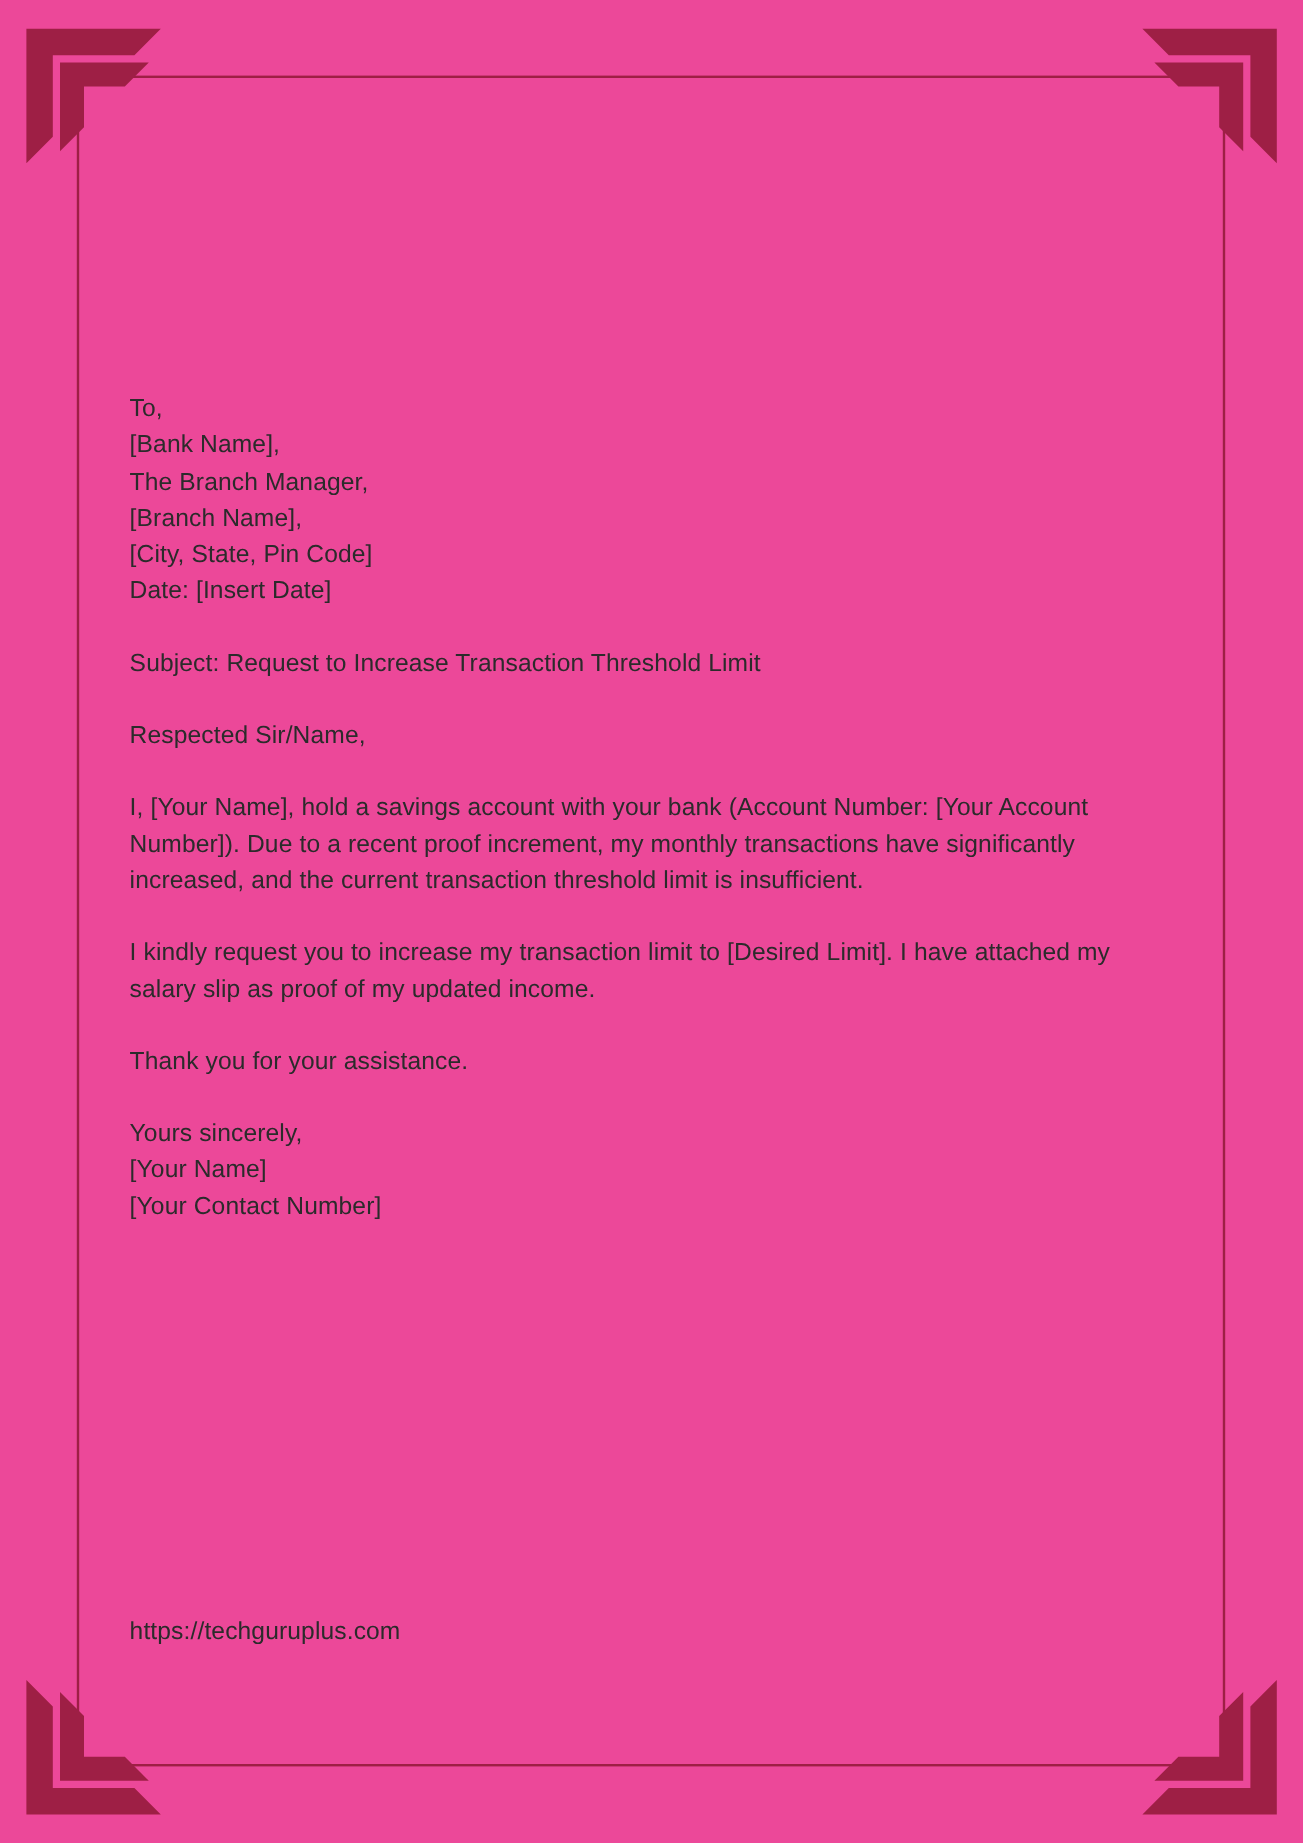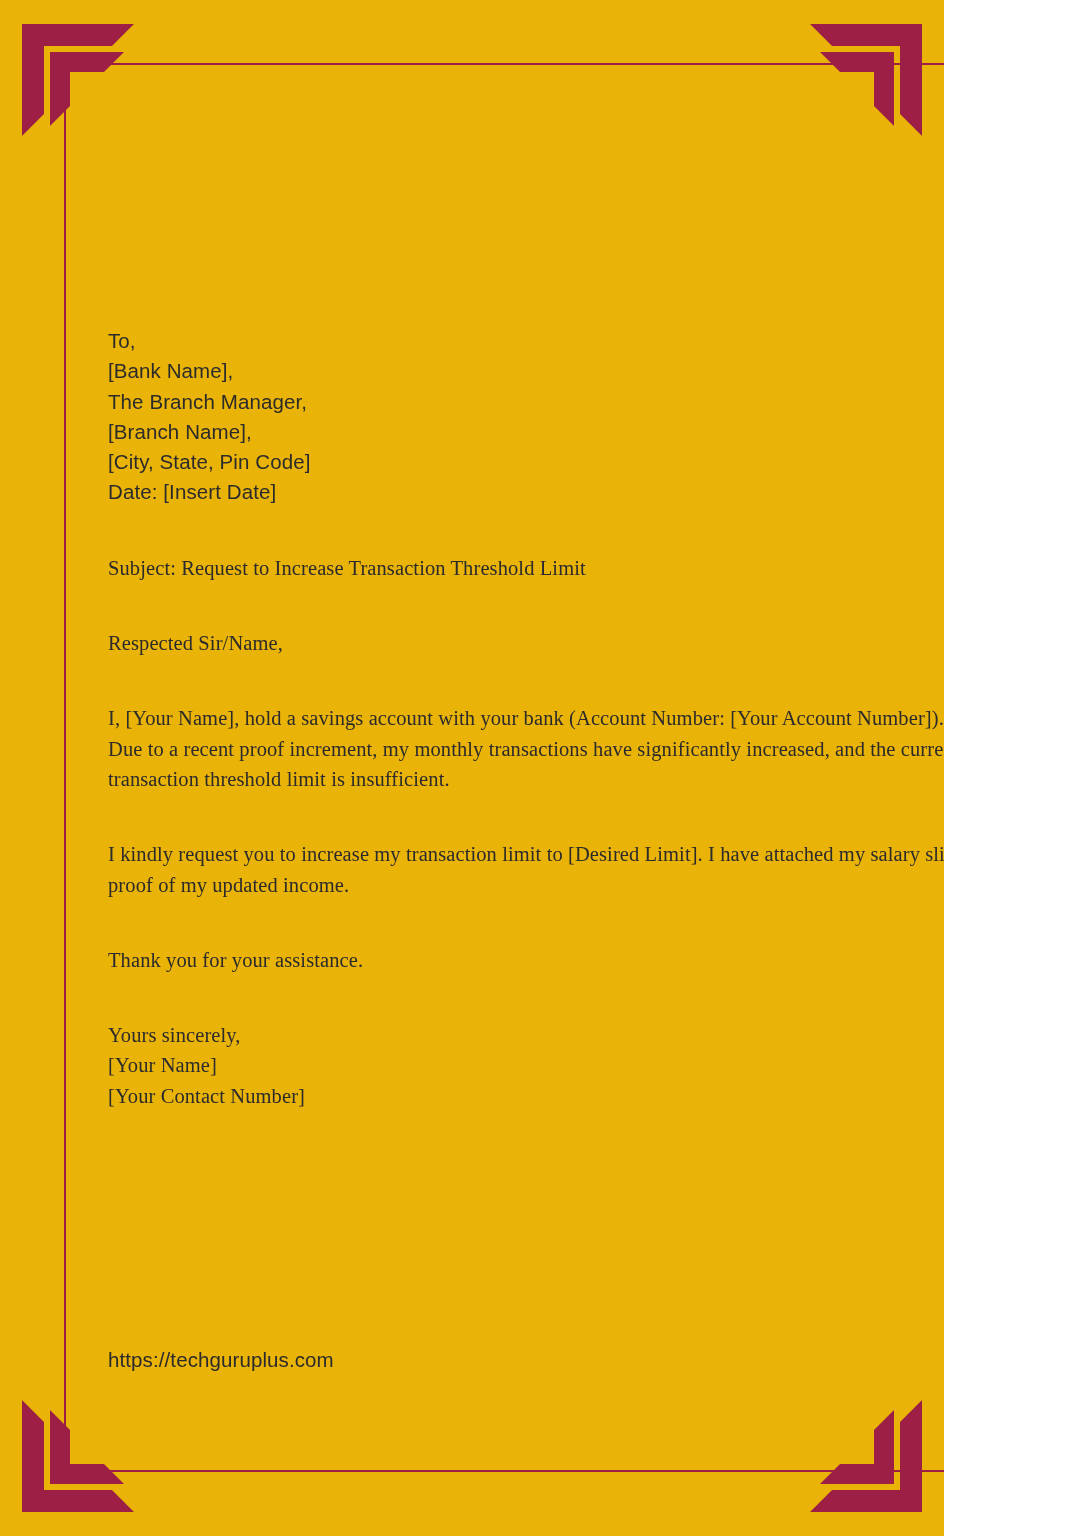--- a/index.html
+++ b/index.html
@@ -4,23 +4,23 @@
 <title>Bank Transaction Threshold Limit Request Letter</title>
 <style>
   html, body {
     margin: 0;
     padding: 0;
     background: #ffffff;
   }
 
   .page {
     position: relative;
-    width: 944px;
+    width: 1086px;
     height: 1536px;
-    background: #eab308;
+    background: #ec4899;
     overflow: hidden;
     font-family: "Liberation Sans", "DejaVu Sans", sans-serif;
     -webkit-font-smoothing: antialiased;
   }
 
   
   .frame {
     position: absolute;
     left: 64px;
     top: 63px;
@@ -51,21 +51,21 @@
     left: 108px;
     top: 326px;
     width: 872px;
     color: #2B2B2B;
     font-size: 20.5px;
     line-height: 30.3px;
     letter-spacing: 0.1px;
   }
 
   .block { margin: 0; }
-  .block + .block { margin-top: 45px; font-family: Liberation Serif, serif; }
+  .block + .block { margin-top: 30px; }
 
   .line { display: block; white-space: pre-wrap; }
 
   .para { text-align: left; }
 
   
   .footer {
     position: absolute;
     left: 108px;
     top: 1345px;

